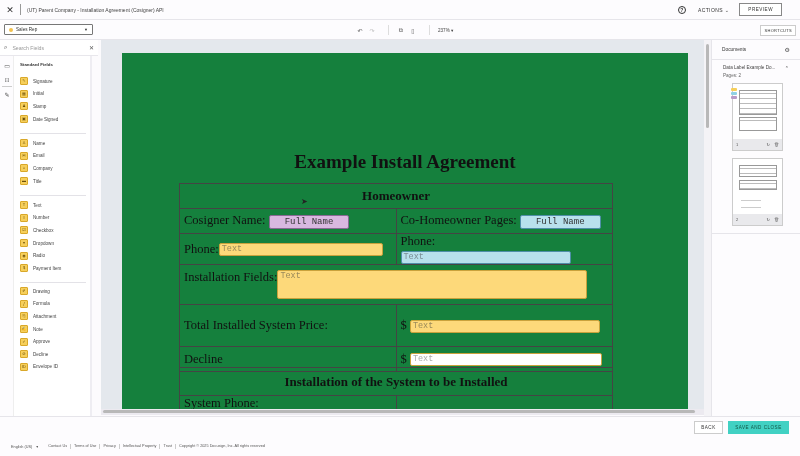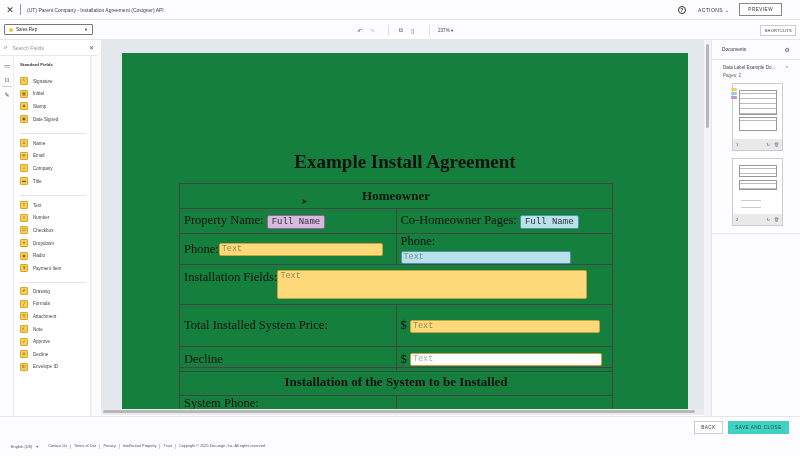--- a/index.html
+++ b/index.html
@@ -36,21 +36,21 @@
   .page { position: absolute; left: 21px; top: 13px; width: 566px; height: 365px; background: #15803d; }
   .hscroll { position: absolute; left: 101px; top: 409px; width: 603px; height: 6px; background: #eceaf0; }
   .hthumb { position: absolute; left: 2px; top: 1px; width: 592px; height: 3px; background: #b8b8b8; border-radius: 2px; }
   .vscroll { position: absolute; left: 704px; top: 40px; width: 7px; height: 376px; background: #f4f3f6; }
   .vthumb { position: absolute; left: 2px; top: 4px; width: 3px; height: 84px; background: #b8b8b8; border-radius: 2px; }
   .serif { font-family: "Liberation Serif", serif; color: #111; }
   .h1 { position: absolute; left: 0; width: 566px; top: 98px; text-align: center; font-size: 19px; font-weight: bold; }
   table.agr { position: absolute; left: 57px; border-collapse: collapse; width: 434px; }
   table.agr td { border: 1px solid #444; font-size: 12.5px; padding: 0 4px; height: 25px; vertical-align: middle; }
   .th { text-align: center; font-weight: bold; font-size: 13px !important; }
-  .tag { display: inline-block; font-family: "Liberation Mono", monospace; font-size: 9px; padding: 1px 4px; border-radius: 2px; vertical-align: middle; }
+  .tag { display: inline-block; font-family: "Liberation Mono", monospace; font-size: 9px; padding: 1px 15px; border-radius: 2px; vertical-align: middle; }
   .tag-purple { background: #d9b8e0; border: 1px solid #8a6a95; color: #333; }
   .tag-blue { background: #b8e1ec; border: 1px solid #4f8fa8; color: #333; }
   .txt { display: inline-block; font-family: "Liberation Mono", monospace; font-size: 8.5px; color: #9a8a5a; vertical-align: middle; border-radius: 2px; padding: 0 2px; }
   .txt-yellow { background: #fdd97a; border: 1px solid #c9a23c; }
   .txt-blue { background: #b8e1ec; border: 1px solid #4f8fa8; color: #7a8d94; }
   .txt-white { background: #fff; border: 1px solid #c9a23c; color: #aaa; }
   .right { position: absolute; left: 711px; top: 40px; width: 89px; height: 376px; background: #fdfcfe; border-left: 1px solid #e6e5ea; }
   .r-head { height: 20px; display: flex; align-items: center; padding: 0 10px; font-size: 4.8px; color: #333; border-bottom: 1px solid #e6e5ea; }
   .r-head .gear { margin-left: auto; font-size: 6px; color: #555; }
   .r-doc { padding: 5px 11px 0; font-size: 4.6px; color: #444; display: flex; }
@@ -219,21 +219,21 @@
 <div class="canvas">
   <div class="page serif">
     <div class="h1">Example Install Agreement</div>
 
     <table class="agr" style="top:130px">
       <tbody>
           <tr>
             <td colspan="2" class="th">Homeowner</td>
           </tr>
       <tr>
-        <td style="width:50%"><span>Property Name:</span> <span class="tag tag-purple">Full Name</span></td>
+        <td style="width:50%"><span>Cosigner Name:</span> <span class="tag tag-purple">Full Name</span></td>
         <td><span>Co-Homeowner Pages:</span> <span class="tag tag-blue">Full Name</span></td>
       </tr>
       <tr>
         <td style="height:24px"><span>Phone:</span><span class="txt txt-yellow" style="width:164px;height:13px">Text</span></td>
         <td style="height:24px"><span>Phone:</span> <span class="txt txt-blue" style="width:170px;height:13px">Text</span></td>
       </tr>
       <tr>
         <td colspan="2" style="height:40px;vertical-align:top;padding-top:5px"><span style="vertical-align:top">Installation Fields:</span><span class="txt txt-yellow" style="width:310px;height:29px;vertical-align:top">Text</span></td>
       </tr>
       <tr>

